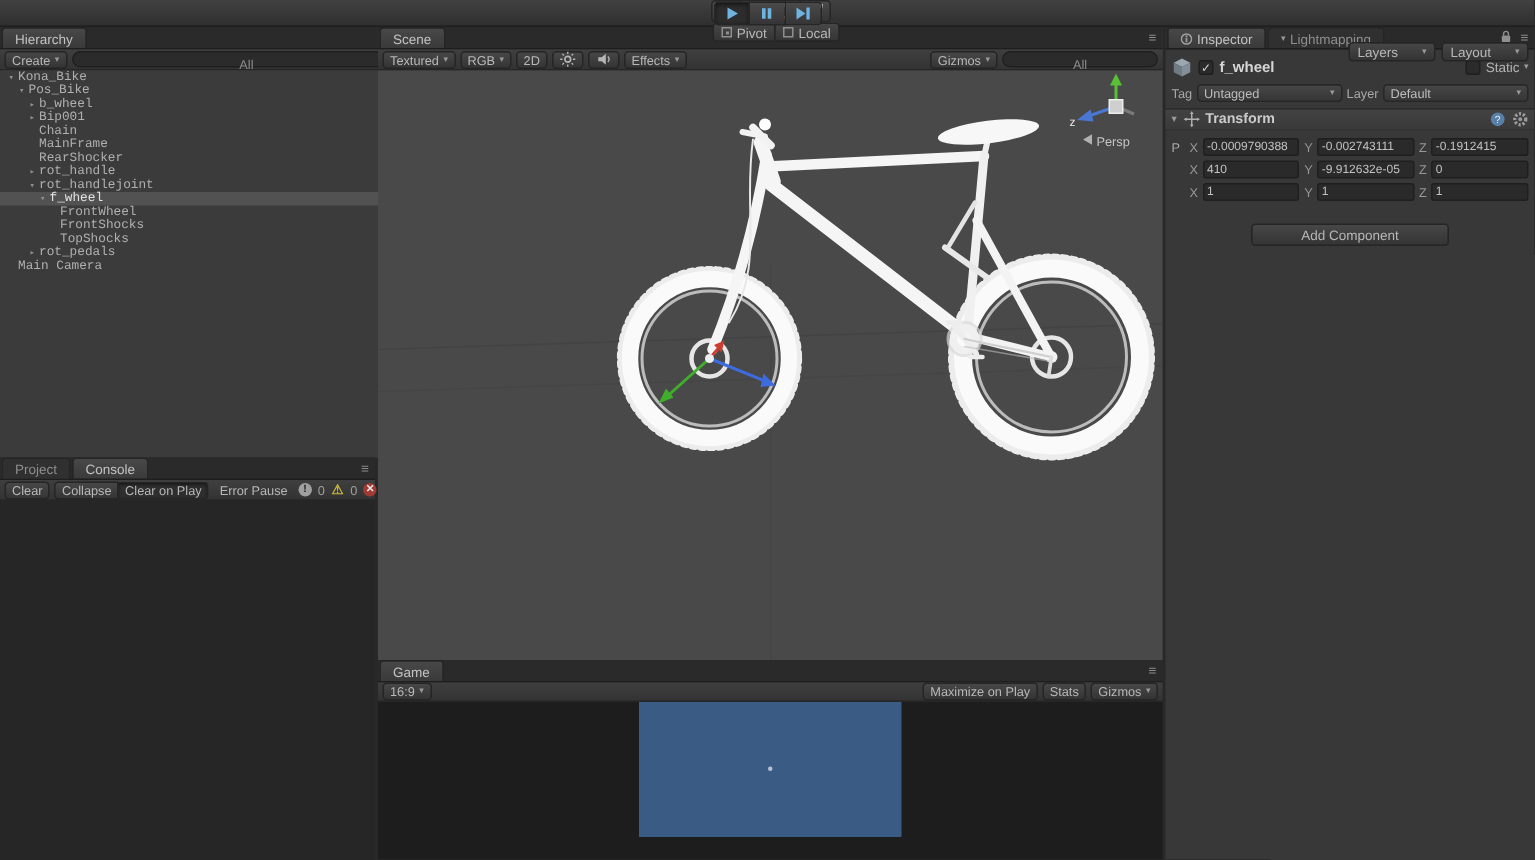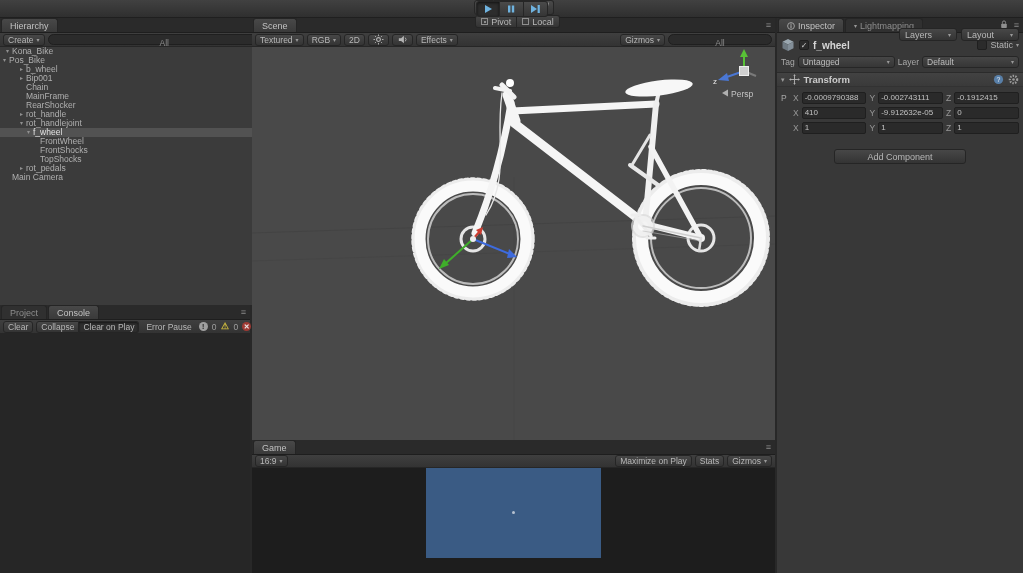--- a/index.html
+++ b/index.html
@@ -35,24 +35,24 @@
   .tab{height:14px;display:inline-flex;align-items:center;gap:3px;padding:0 8px;background:linear-gradient(#484848,#3a3a3a);border:1px solid #252525;border-bottom:none;border-radius:3px 3px 0 0;color:#c2c2c2;font-size:9px;margin-right:1px;white-space:nowrap;}
   .tab.inactive{background:#303030;color:#8d8d8d;}
   .panel-menu{margin-left:auto;margin-right:4px;color:#8a8a8a;font-size:9px;align-self:center;}
   .mtb{height:14px;background:linear-gradient(#3f3f3f,#333);border-bottom:1px solid #262626;display:flex;align-items:center;padding:0 3px;gap:3px;font-size:9px;}
   .mtb .btn{height:12px;font-size:8.5px;padding:0 4px;}
   .search{background:#2b2b2b;border:1px solid #1f1f1f;border-radius:7px;height:11px;display:flex;align-items:center;color:#8b8b8b;padding:0 5px;gap:3px;font-size:8.5px;flex-direction:column;}
 
   
   #hierarchy-panel{position:absolute;left:0;top:18px;width:284px;height:287px;background:#3b3b3b;}
   #tree{position:absolute;top:29px;left:0;right:0;bottom:0;background:#3b3b3b;overflow:hidden;}
-  .hrow{height:9px;display:flex;align-items:flex-end;color:#b0b0b0;font-size:8.5px;line-height:9px;}
+  .hrow{height:9px;display:flex;align-items:flex-end;color:#b0b0b0;font-size:8.5px;line-height:9px;font-family:Liberation Mono, monospace;}
   .hrow.selected{background:#525252;color:#e3e3e3;}
   .fold{width:9px;flex:0 0 9px;text-align:center;font-size:6px;color:#8f8f8f;}
-  .d0{padding-left:3px;}.d1{}.d2{padding-left:17px;}.d3{padding-left:24px;}.d4{padding-left:31px;}
+  .d0{padding-left:3px;}.d1{padding-left:10px;}.d2{padding-left:17px;}.d3{padding-left:24px;}.d4{padding-left:31px;}
 
   
   #console-panel{position:absolute;left:0;top:305px;width:250px;height:268px;background:#262626;}
   #console-content{position:absolute;top:29px;left:0;right:0;bottom:0;background:#262626;}
   .count-group{margin-left:auto;display:flex;align-items:center;gap:4px;padding-right:2px;}
   .cicon{width:9px;height:9px;border-radius:5px;background:#9f9f9f;color:#1d1d1d;font-size:7px;line-height:9px;text-align:center;font-weight:bold;}
   .cicon.warn{background:transparent;color:#c9b63e;font-size:9px;}
   .cicon.err{background:#a03a34;color:#e9e9e9;}
   .count{color:#9f9f9f;font-size:8.5px;}
 

